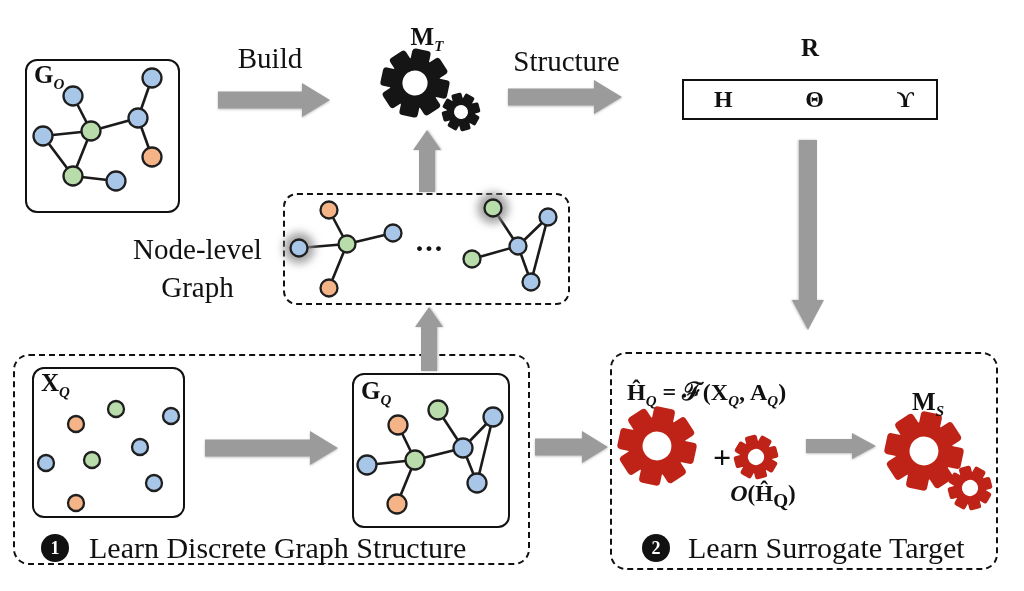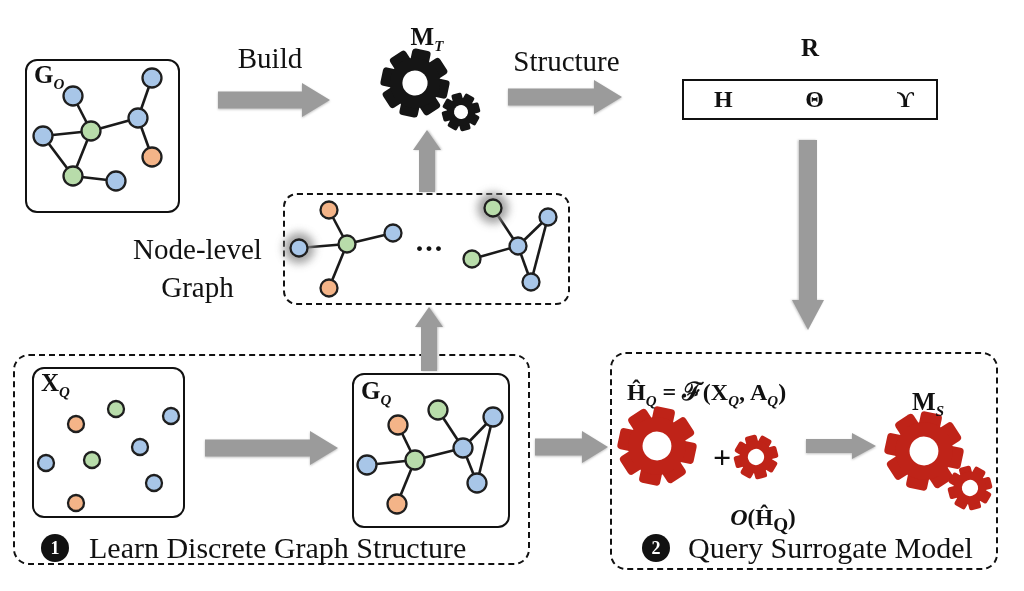--- a/index.html
+++ b/index.html
@@ -14,21 +14,21 @@
   .mvar{font-weight:bold;font-size:25px;}
   .mvar sub,.formula sub{font-style:italic;font-size:15px;font-weight:600;}
   .rbox{position:absolute;left:682px;top:79px;width:256px;height:41px;border:2.5px solid #111;background:#fff;
         box-sizing:border-box;display:flex;align-items:center;justify-content:space-between;
         padding:0 22px 0 30px;z-index:1;}
   .rbox span{font-weight:bold;font-size:24px;}
   .formula{font-size:24px;font-weight:bold;}
   .formula .eq{margin:0 6px;font-weight:bold;}
   .formula .scriptf{font-size:25px;}
   .formula .comma{margin-right:5px;}
-  .objlab{font-size:23px;font-weight:bold;margin-top:24px;}
+  .objlab{font-size:23px;font-weight:bold;}
   .objlab .scripto{font-style:italic;font-weight:bold;font-size:24px;}
   .caption{position:absolute;z-index:10;display:flex;align-items:center;gap:20px;}
   .badge{width:28px;height:28px;border-radius:50%;background:#111;color:#fff;display:flex;
          align-items:center;justify-content:center;font-size:18px;font-weight:bold;flex:0 0 auto;}
   .caption .cap-text{font-size:30px;white-space:nowrap;font-family:Liberation Serif, serif;}
   .dots{font-size:30px;font-weight:bold;letter-spacing:2px;}
   .plus{font-size:32px;font-weight:bold;}
 </style>
 </head>
 <body>
@@ -245,16 +245,16 @@
   <div class="label objlab ctr" style="left:713px;top:480px;width:100px;">
     <span class="scripto">O</span><span>(</span><span>Ĥ</span><sub>Q</sub><span>)</span>
   </div>
 
   <div class="caption" style="left:41px;top:531px;">
     <span class="badge">1</span>
     <span class="cap-text">Learn Discrete Graph Structure</span>
   </div>
   <div class="caption" style="left:642px;top:531px;gap:18px;">
     <span class="badge">2</span>
-    <span class="cap-text">Query Surrogate Model</span>
+    <span class="cap-text">Learn Surrogate Target</span>
   </div>
 
 </div>
 
 </body></html>

